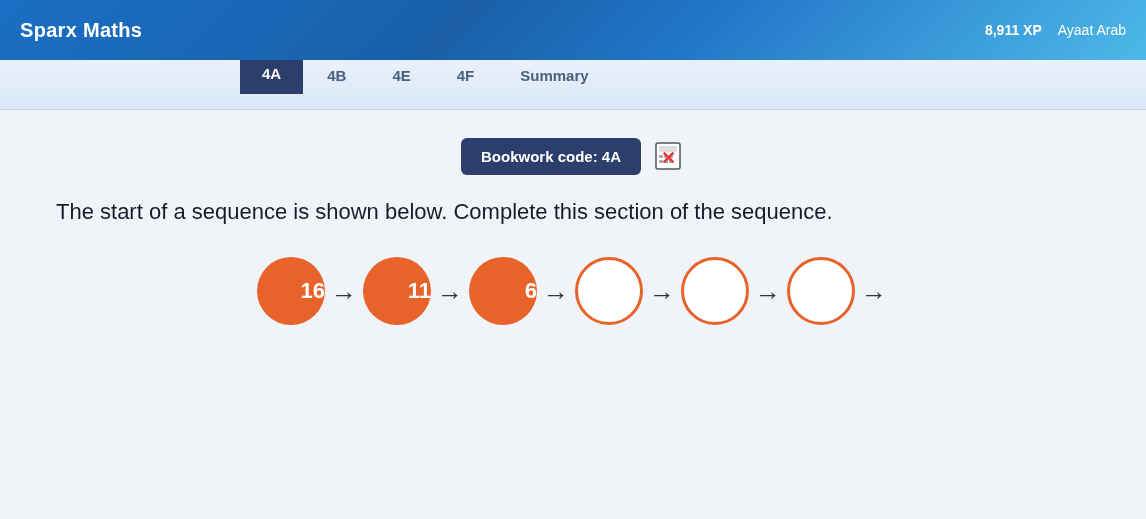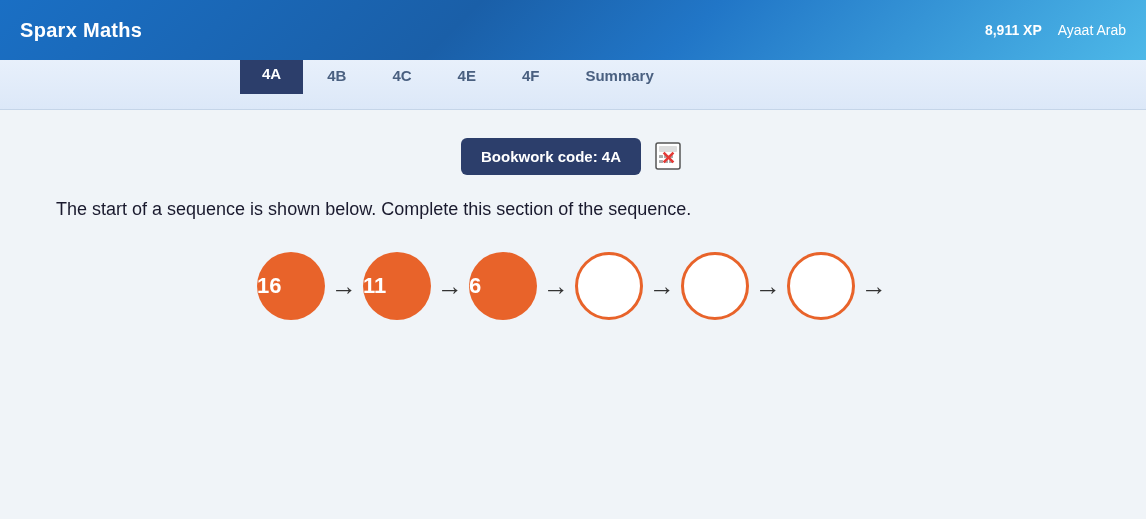--- a/index.html
+++ b/index.html
@@ -119,41 +119,41 @@
       line-height: 1;
     }
     .calc-text {
       display: flex;
       flex-direction: column;
       line-height: 1.4;
     }
 
     
     .question-text {
-      font-size: 18px;
+      font-size: 22px;
       color: #1a1a2e;
       margin-bottom: 32px;
       margin-left: 8px;
     }
 
     
     .sequence-row {
       display: flex;
       align-items: center;
       justify-content: center;
       gap: 4px;
       margin-top: 10px;
     }
     .seq-circle {
       width: 68px;
       height: 68px;
       border-radius: 50%;
       display: flex;
       align-items: center;
-      justify-content: flex-start;
+      justify-content: flex-end;
       font-size: 22px;
       font-weight: 700;
     }
     .seq-circle.filled {
       background: #e8632a;
       color: white;
     }
     .seq-circle.empty {
       background: white;
       border: 3px solid #e8632a;
@@ -176,23 +176,20 @@
     <span class="user-label">Ayaat Arab</span>
   </div>
 </header>
 
 <nav class="tab-bar">
   <div class="tab active">
     <span>4A</span>
   </div>
   <div class="tab">
     <span>4B</span>
-  </div>
-  <div class="tab">
-    <span>4C</span>
   </div>
   <div class="tab">
     <span>4E</span>
   </div>
   <div class="tab">
     <span>4F</span>
   </div>
   <div class="tab">
     <span>Summary</span>
   </div>

